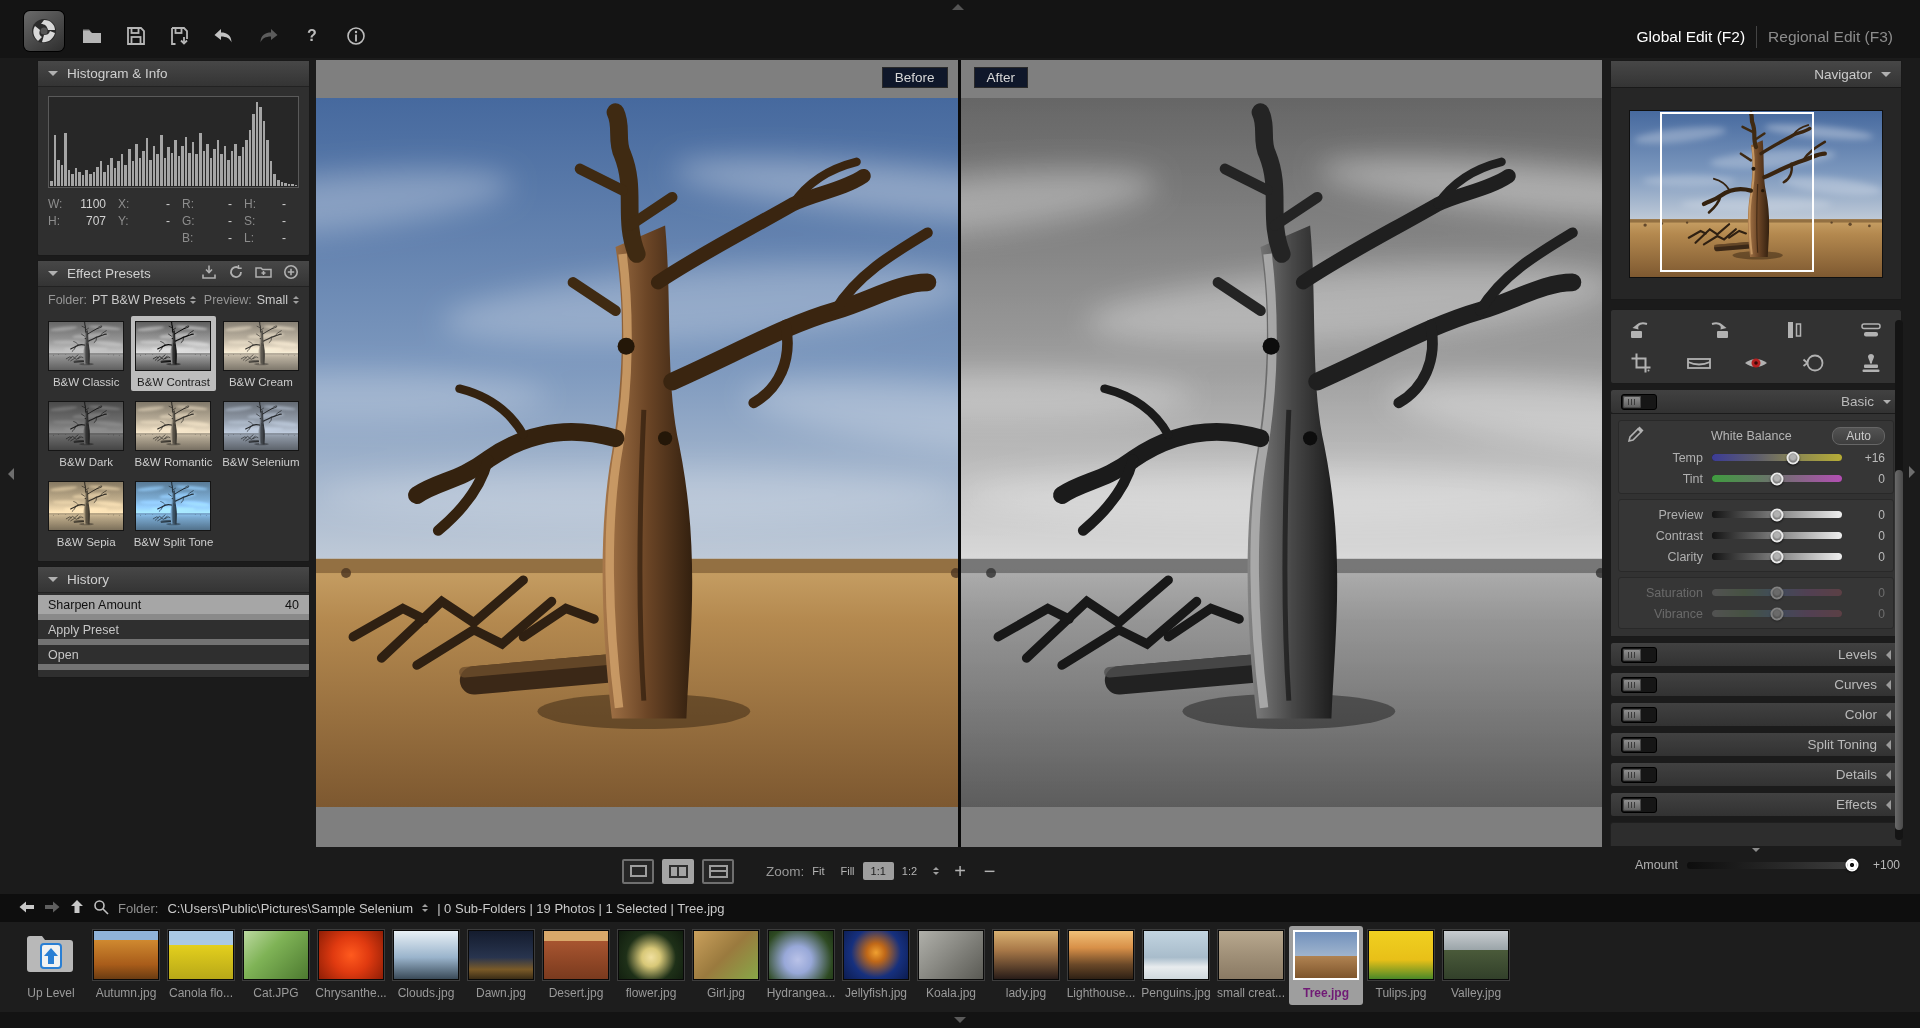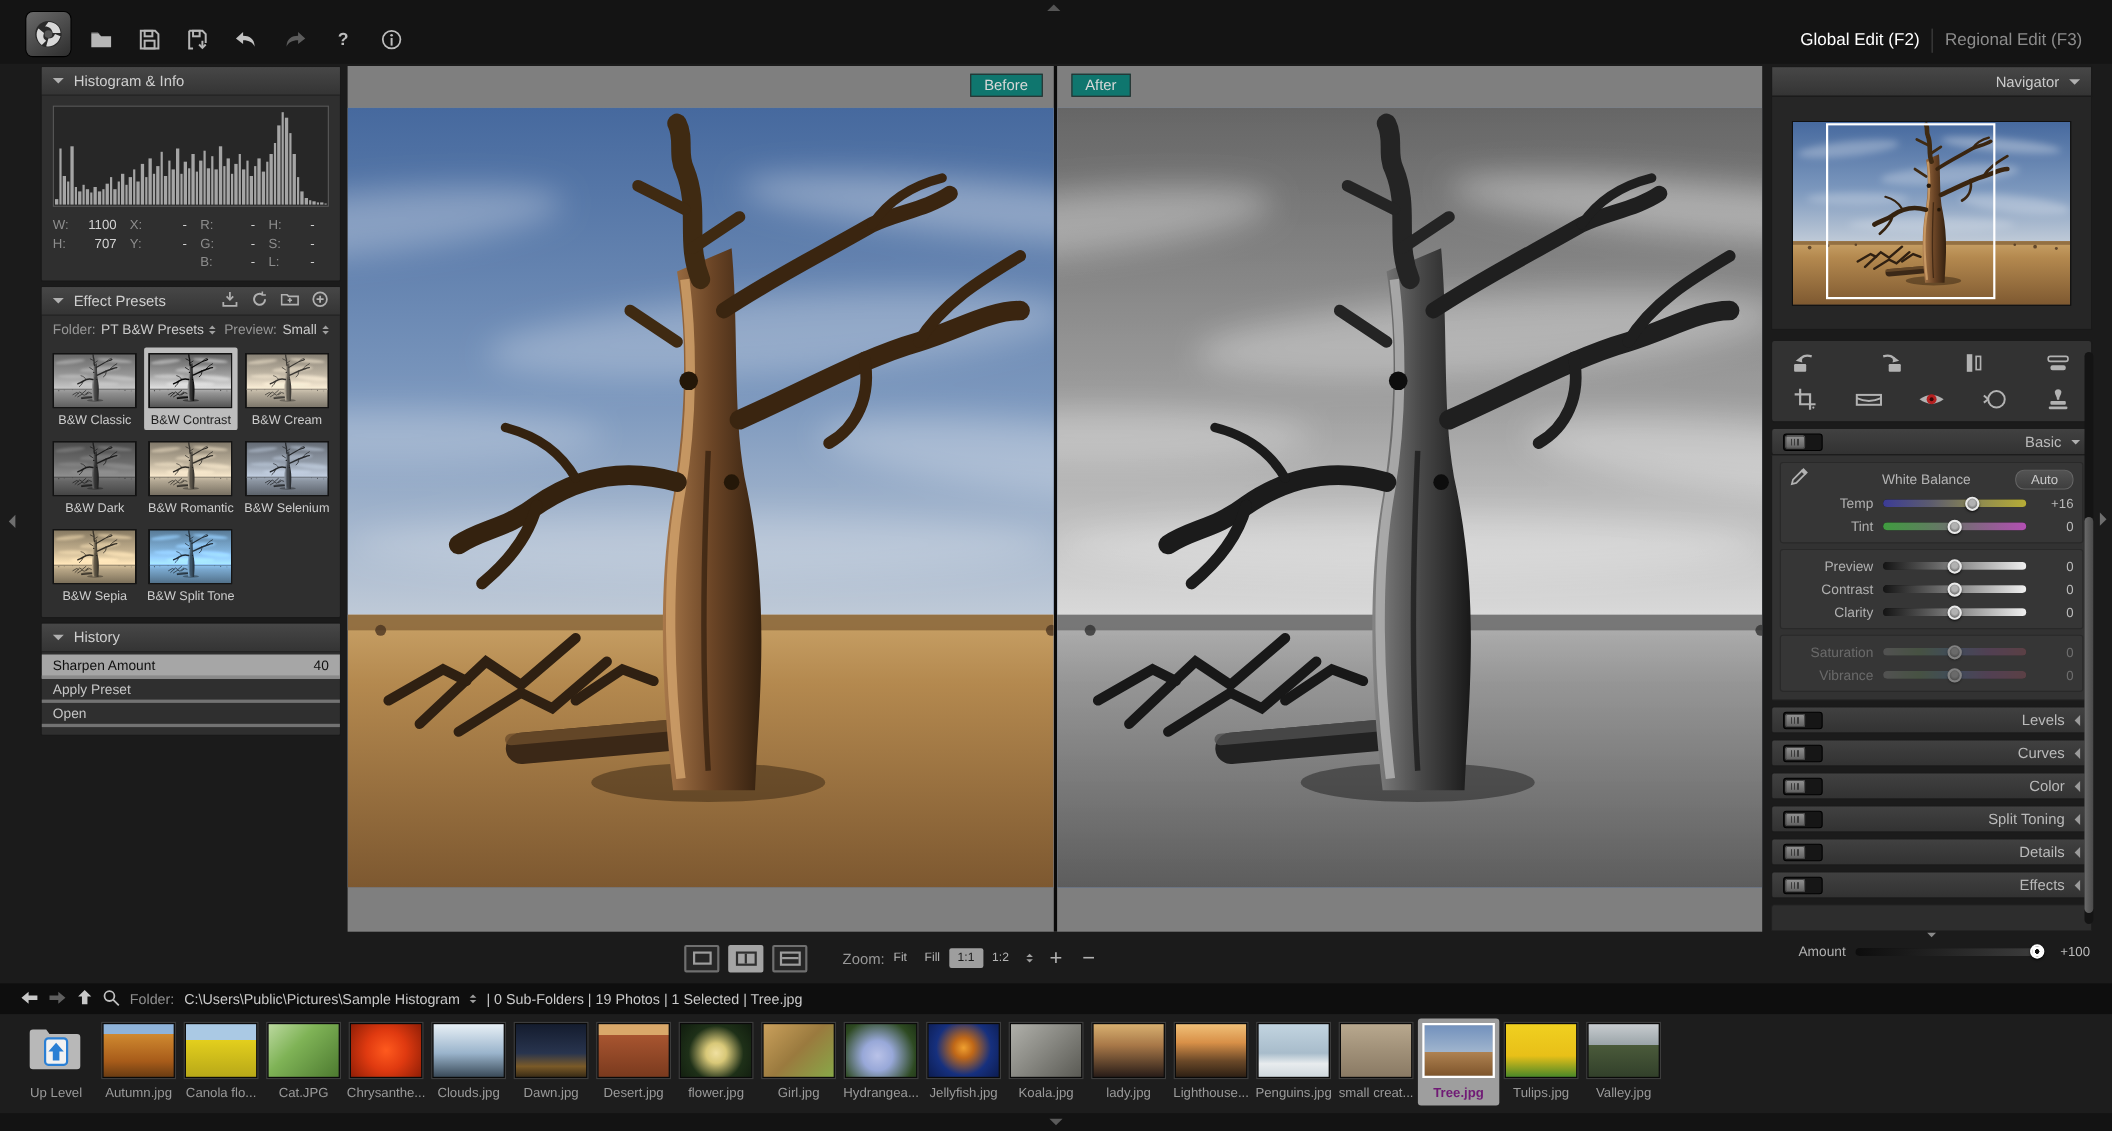--- a/index.html
+++ b/index.html
@@ -39,32 +39,32 @@
   .updown::before{content:"";width:0;height:0;border:3.5px solid transparent;border-bottom-color:#a0a0a0;border-top:none}
   .updown::after{content:"";width:0;height:0;border:3.5px solid transparent;border-top-color:#a0a0a0;border-bottom:none}
   .preset-grid{display:grid;grid-template-columns:repeat(3,1fr);gap:5px 3px;padding:5px 6px 10px}
   .preset{display:flex;flex-direction:column;align-items:center;padding:5px 2px 3px;border-radius:2px}
   .preset.selected{background:#bdbdbd}
   .p-thumb{width:76px;height:50px;overflow:hidden;border:1px solid #151515;background:#000}
   .p-thumb svg{width:100%;height:100%;display:block}
   .p-label{font-size:11.5px;color:#cdcdcd;margin-top:5px;white-space:nowrap}
   .preset.selected .p-label{color:#1d1d1d}
   .history-list{padding:2px 0 7px}
-  .h-row{display:flex;justify-content:space-between;padding:2.5px 10px;font-size:12.5px;color:#c6c6c6;border-bottom:3px solid #737373}
+  .h-row{display:flex;justify-content:space-between;padding:2.5px 10px;font-size:12.5px;color:#c6c6c6;border-bottom:6px solid #737373}
   .h-row.selected{background:#a6a6a6;color:#101010;border-bottom-color:#8a8a8a}
   #left-collapse{position:absolute;left:8px;top:468px;width:0;height:0;border:6px solid transparent;border-right-color:#6e6e6e;border-left:none}
 
   
   #canvas{position:absolute;left:316px;top:60px;width:1286px;height:787px;display:flex;background:#7f7f7f}
   .pane{position:relative;flex:1;overflow:hidden}
   #pane-divider{width:3px;background:#0a0a0a}
   .photo{position:absolute;left:0;right:0;top:38px;bottom:40px;overflow:hidden;background:#6f87a8}
   .photo svg{width:100%;height:100%;display:block}
   .photo.bw svg{filter:grayscale(1) contrast(1.12) brightness(1.04)}
-  .view-label{position:absolute;top:7px;background:#0f766e;color:#d8d8d8;font-size:13.5px;padding:2px 12px;border:1px solid #2a2a2a}
+  .view-label{position:absolute;top:7px;background:#0f172a;color:#d8d8d8;font-size:13.5px;padding:2px 12px;border:1px solid #2a2a2a}
   .view-label.before{right:10px}
   .view-label.after{left:13px}
 
   
   #view-toolbar{position:absolute;left:316px;top:851px;width:1286px;height:40px;display:flex;align-items:center}
   .vm-btn{width:32px;height:25px;border:2px solid #6f6f6f;background:#262626;display:flex;align-items:center;justify-content:center;border-radius:2px;margin-right:8px}
   .vm-btn.sel{background:#a4a4a4;border-color:#a4a4a4}
   .vm-inner{position:relative;box-sizing:border-box}
   .vm-inner.single{width:17px;height:12px;border:2px solid #9d9d9d}
   .vm-inner.splitv{width:19px;height:13px;border:2px solid #2f2f2f}
@@ -695,21 +695,21 @@
           <path d="M7 1 L13 7 H9.5 V14 H4.5 V7 H1 Z" fill="#c8c8c8"></path>
         </svg>
     </span>
     <span class="clickable">
       <svg width="16" height="16" viewBox="0 0 16 16" fill="none" stroke="#c0c0c0" stroke-width="1.6">
           <circle cx="6.5" cy="6.5" r="4.5"></circle>
           <path d="M10 10 L15 15"></path>
         </svg>
     </span>
     <span class="lab">Folder:</span>
-    <span class="val clickable">C:\Users\Public\Pictures\Sample Histogram</span>
+    <span class="val clickable">C:\Users\Public\Pictures\Sample Selenium</span>
     <span class="updown"></span>
     <span class="val">| 0 Sub-Folders | 19 Photos | 1 Selected | Tree.jpg</span>
   </div>
 
   <div id="filmstrip">
 
       <div class="fs-cell clickable uplevel">
         <div class="fs-thumb">
           <span class="up-icon">
             <svg width="52" height="44" viewBox="0 0 52 44">

